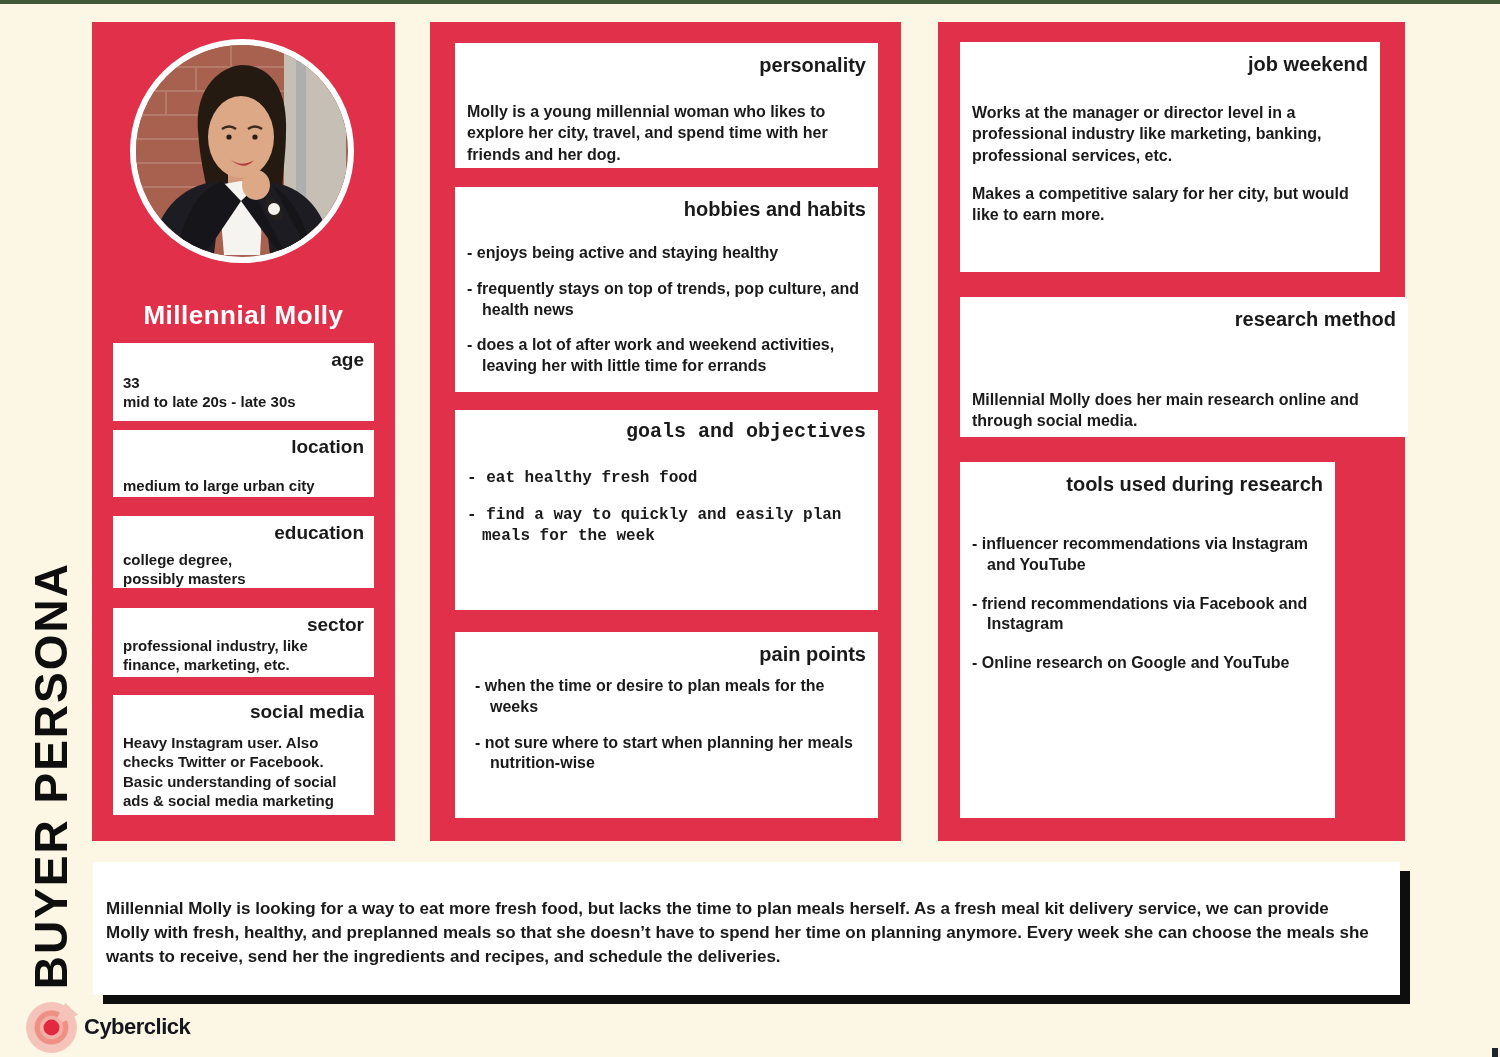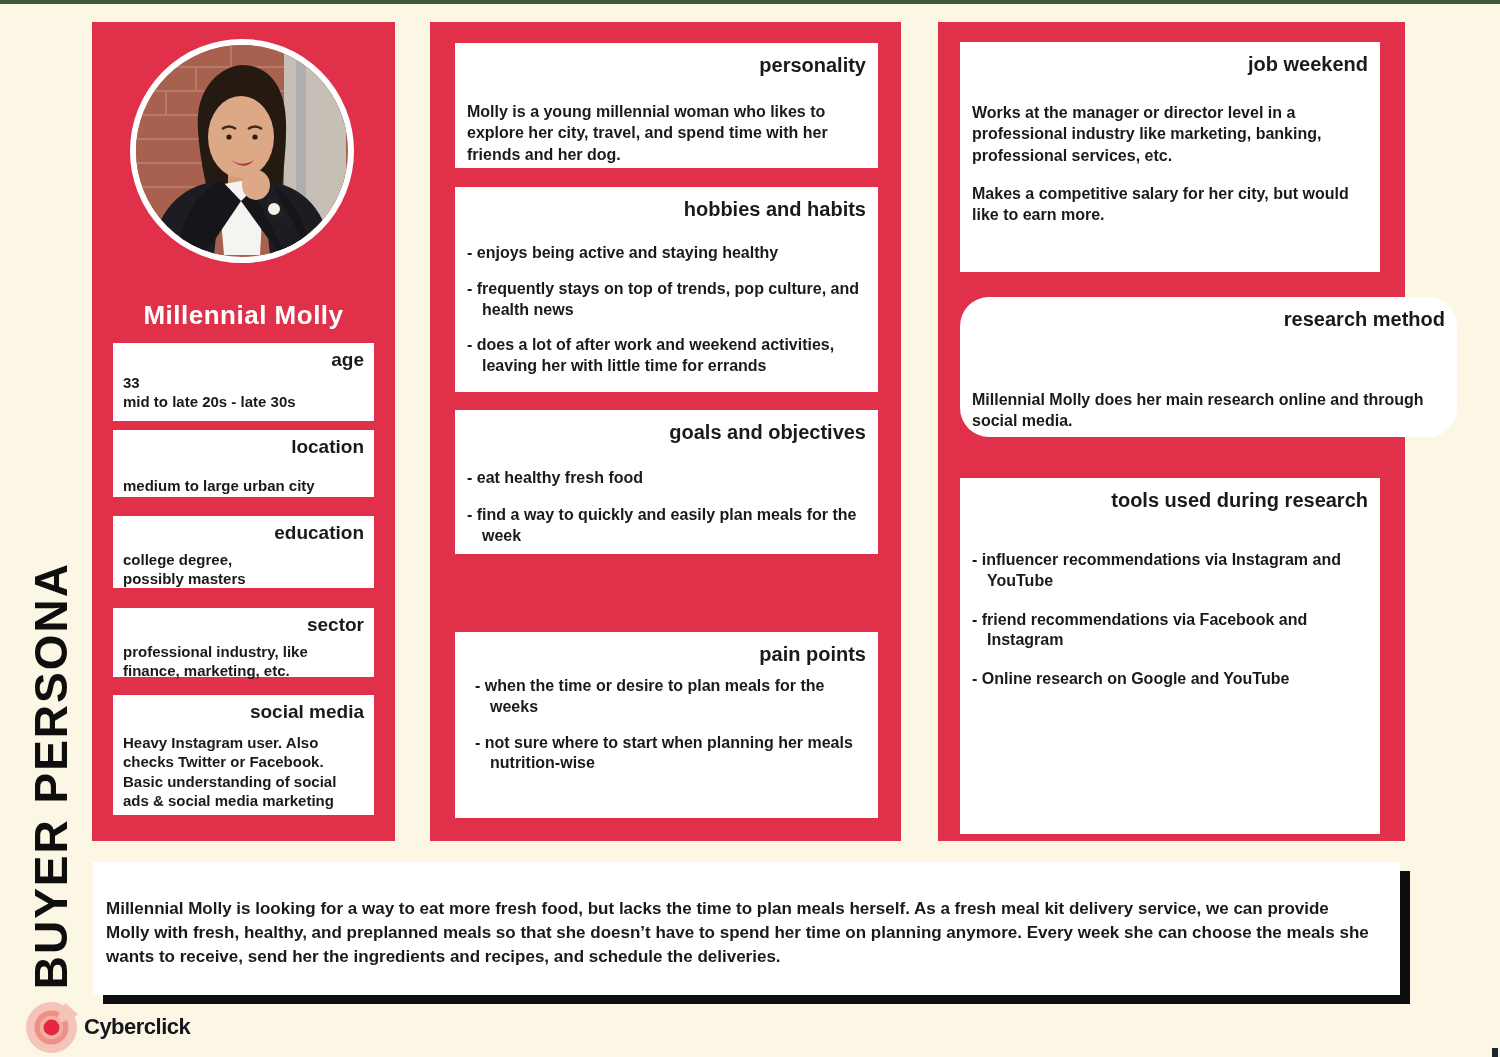--- a/index.html
+++ b/index.html
@@ -43,36 +43,36 @@
   .box-age{top:321px;height:78px;}
   .box-location{top:408px;height:67px;}
   .box-education{top:494px;height:72px;}
   .box-sector{top:586px;height:69px;}
   .box-social{top:673px;height:120px;}
   .box-title{text-align:right;font-size:19px;font-weight:bold;line-height:1.2;}
   .info-lines{font-size:15px;font-weight:bold;line-height:1.25;}
   .box-age .info-lines{margin-top:2px;}
   .box-location .info-lines{margin-top:18px;}
   .box-education .info-lines{margin-top:6px;}
-  .box-sector .info-lines{margin-top:6px;}
+  .box-sector .info-lines{}
   .box-social .info-lines{margin-top:9px;line-height:1.3;}
 
   
   .panel{
     position:absolute;background:#ffffff;box-sizing:border-box;
     padding:10px 12px 10px 12px;
   }
   .panel .box-title{font-size:20px;}
   .panel-personality{left:25px;top:21px;width:423px;height:125px;}
   .panel-hobbies{left:25px;top:165px;width:423px;height:205px;}
-  .panel-goals{left:25px;top:388px;width:423px;height:144px;}
+  .panel-goals{left:25px;top:388px;width:423px;height:200px;font-family:Liberation Mono, monospace;}
   .panel-pain{left:25px;top:610px;width:423px;height:186px;}
   .panel-job{left:22px;top:20px;width:420px;height:230px;}
-  .panel-research{left:22px;top:275px;width:497px;height:140px;border-radius:29px;}
-  .panel-tools{left:22px;top:440px;width:420px;height:356px;margin-top:16px;}
+  .panel-research{left:22px;top:275px;width:448px;height:140px;}
+  .panel-tools{left:22px;top:440px;width:375px;height:356px;}
 
   .body-text{font-size:16px;font-weight:bold;line-height:1.33;}
   .panel-personality .body-text{margin-top:24px;}
   .panel-research .body-text{margin-top:58px;}
   .para{font-size:16px;font-weight:bold;line-height:1.33;}
   .panel-job .para-1{margin-top:26px;}
   .panel-job .para-2{margin-top:17px;}
 
   .bullet{
     font-size:16px;font-weight:bold;line-height:1.3;

